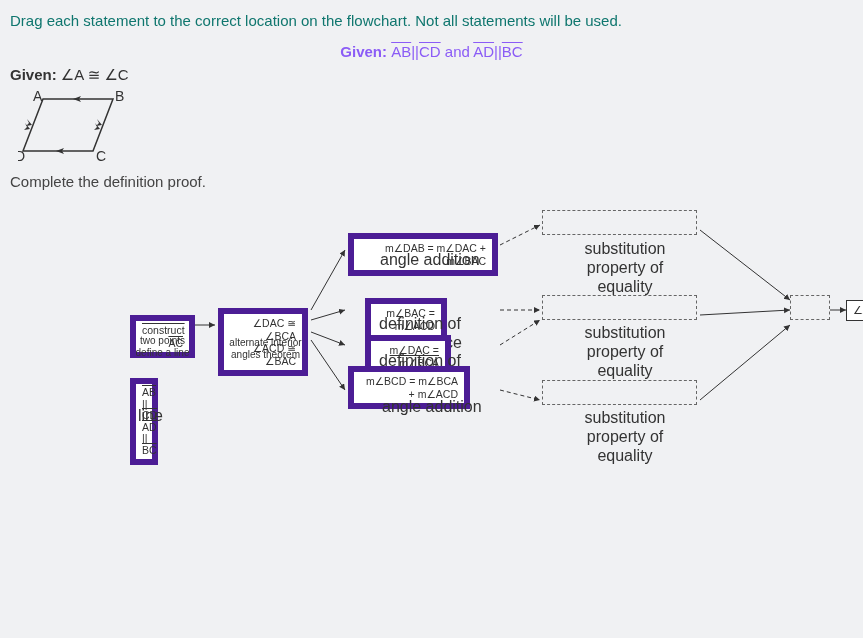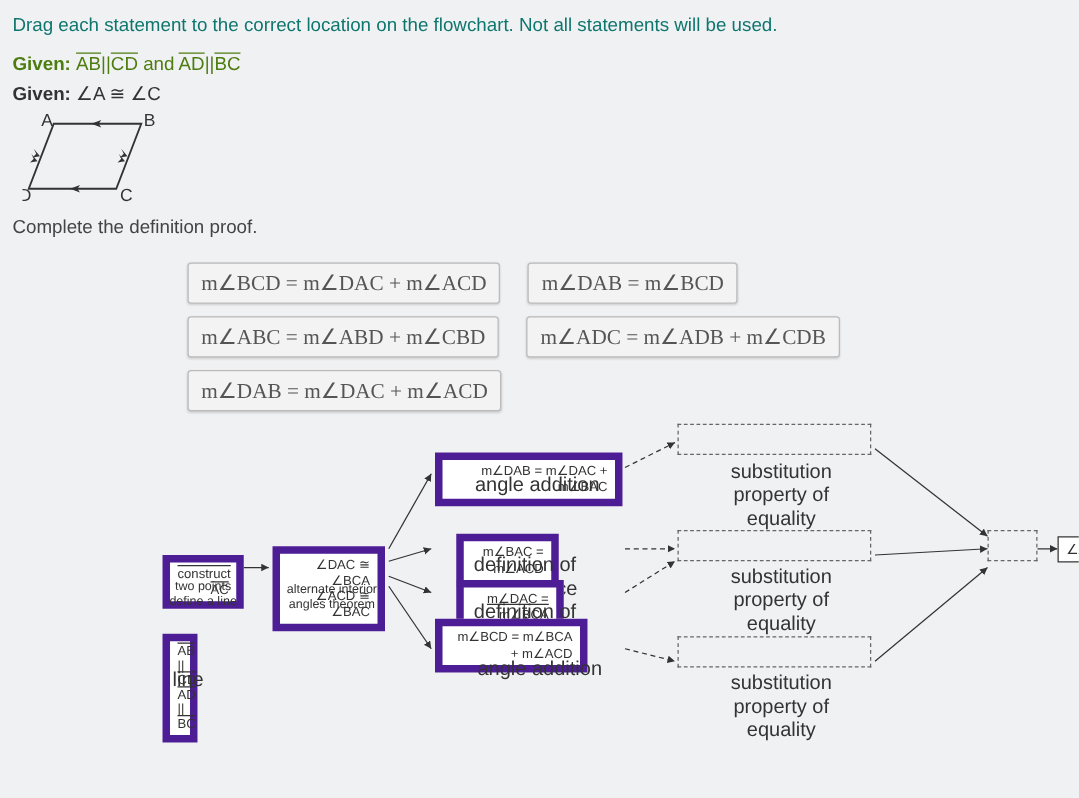--- a/index.html
+++ b/index.html
@@ -1,19 +1,19 @@
 <!DOCTYPE html>
 <html><head>
 <meta charset="utf-8">
 <style>
   *{box-sizing:border-box;margin:0;padding:0;}
   body{width:863px;height:638px;background:#f0f1f3;font-family:Arial,Helvetica,sans-serif;color:#333;overflow:hidden;position:relative;}
   .page{padding:12px 10px 0 10px;}
   .instr{font-size:15px;color:#0f766e;margin-bottom:14px;}
-  .given{font-size:15px;color:#4d7c0f;margin-bottom:6px;}
+  .given{font-size:15px;color:#8b5cf6;margin-bottom:6px;text-align:center;}
   .prove{font-size:15px;color:#333;margin-bottom:5px;}
   .ov{text-decoration:overline;}
   .figure{position:relative;width:110px;height:80px;margin-left:8px;margin-bottom:4px;}
   .figure svg{position:absolute;left:0;top:0;}
   .complete{font-size:15px;color:#444;margin-bottom:20px;}
   .drag-pool{margin-left:140px;margin-bottom:8px;}
   .drag-row{display:flex;gap:22px;margin-bottom:10px;}
   .tile{background:#f3f3f3;border:1px solid #bbb;border-radius:3px;padding:5px 10px;font-family:'Times New Roman',serif;font-size:17px;color:#555;box-shadow:0 1px 2px rgba(0,0,0,0.15);cursor:move;}
   .flowchart{position:relative;height:250px;margin-top:5px;}
   .box{position:absolute;background:#fff;border:6px solid #4c1d95;padding:3px 6px;font-size:10.5px;text-align:right;line-height:1.2;}
@@ -44,33 +44,20 @@
       <path d="M55,10 l8,-3 l-2,3 l2,3 z" fill="#333"></path>
       <path d="M38,62 l8,-3 l-2,3 l2,3 z" fill="#333"></path>
       <path d="M84,36 l-5,-6 l2,4 l-3,3 z" fill="#333"></path>
       <path d="M82,40 l-5,-6 l2,4 l-3,3 z" fill="#333"></path>
       <path d="M14,36 l-5,-6 l2,4 l-3,3 z" fill="#333"></path>
       <path d="M12,40 l-5,-6 l2,4 l-3,3 z" fill="#333"></path>
     </svg>
   </div>
   <div class="complete">Complete the definition proof.</div>
 
-  <div class="drag-pool">
-    <div class="drag-row">
-      <div class="tile">m∠BCD = m∠DAC + m∠ACD</div>
-      <div class="tile">m∠DAB = m∠BCD</div>
-    </div>
-    <div class="drag-row">
-      <div class="tile">m∠ABC = m∠ABD + m∠CBD</div>
-      <div class="tile">m∠ADC = m∠ADB + m∠CDB</div>
-    </div>
-    <div class="drag-row">
-      <div class="tile">m∠DAB = m∠DAC + m∠ACD</div>
-    </div>
-  </div>
 
   <div class="flowchart">
     <svg class="lines">
       <defs>
           <marker id="ah" markerWidth="8" markerHeight="8" refX="6" refY="3" orient="auto">
             <path d="M0,0 L6,3 L0,6 Z" fill="#333"></path>
           </marker>
         </defs>
       <line x1="183" y1="115" x2="205" y2="115" stroke="#333" marker-end="url(#ah)"></line>
       <line x1="301" y1="100" x2="335" y2="40" stroke="#333" marker-end="url(#ah)"></line>

